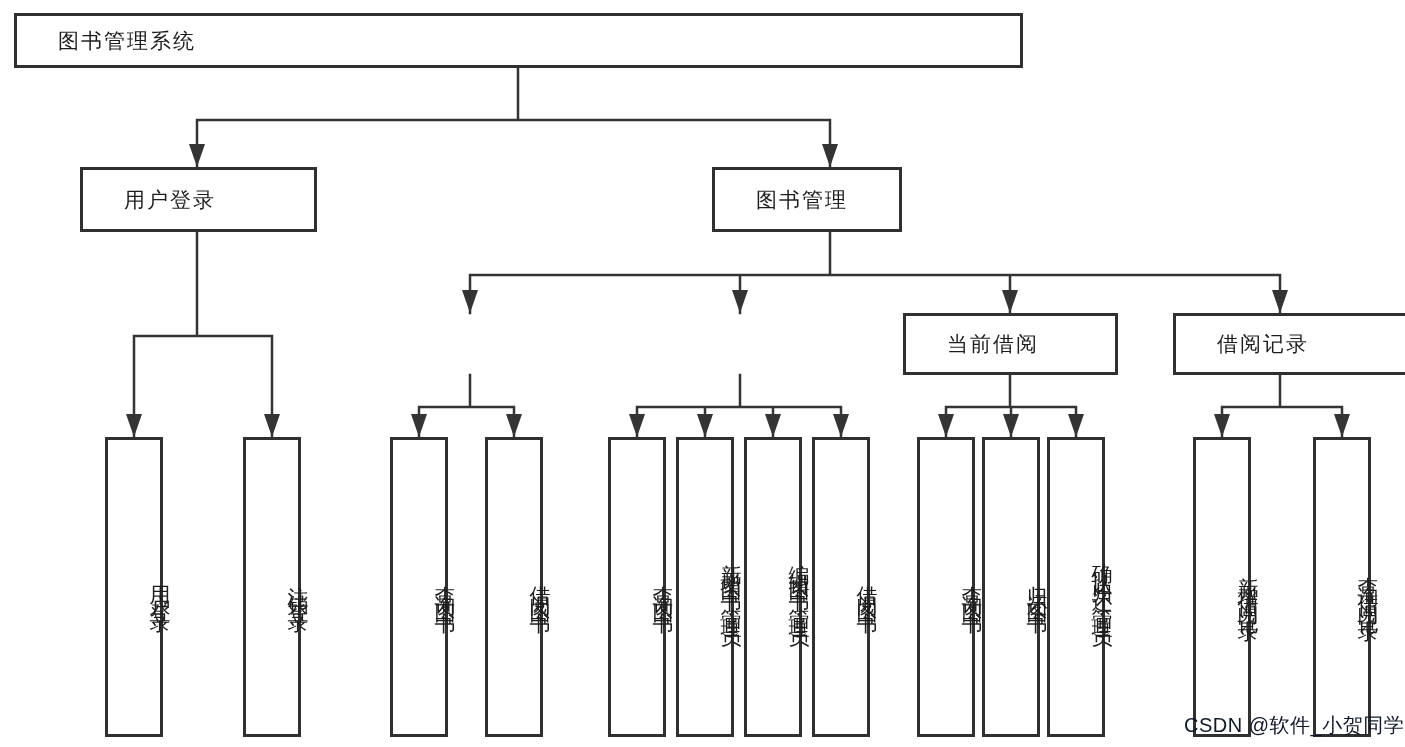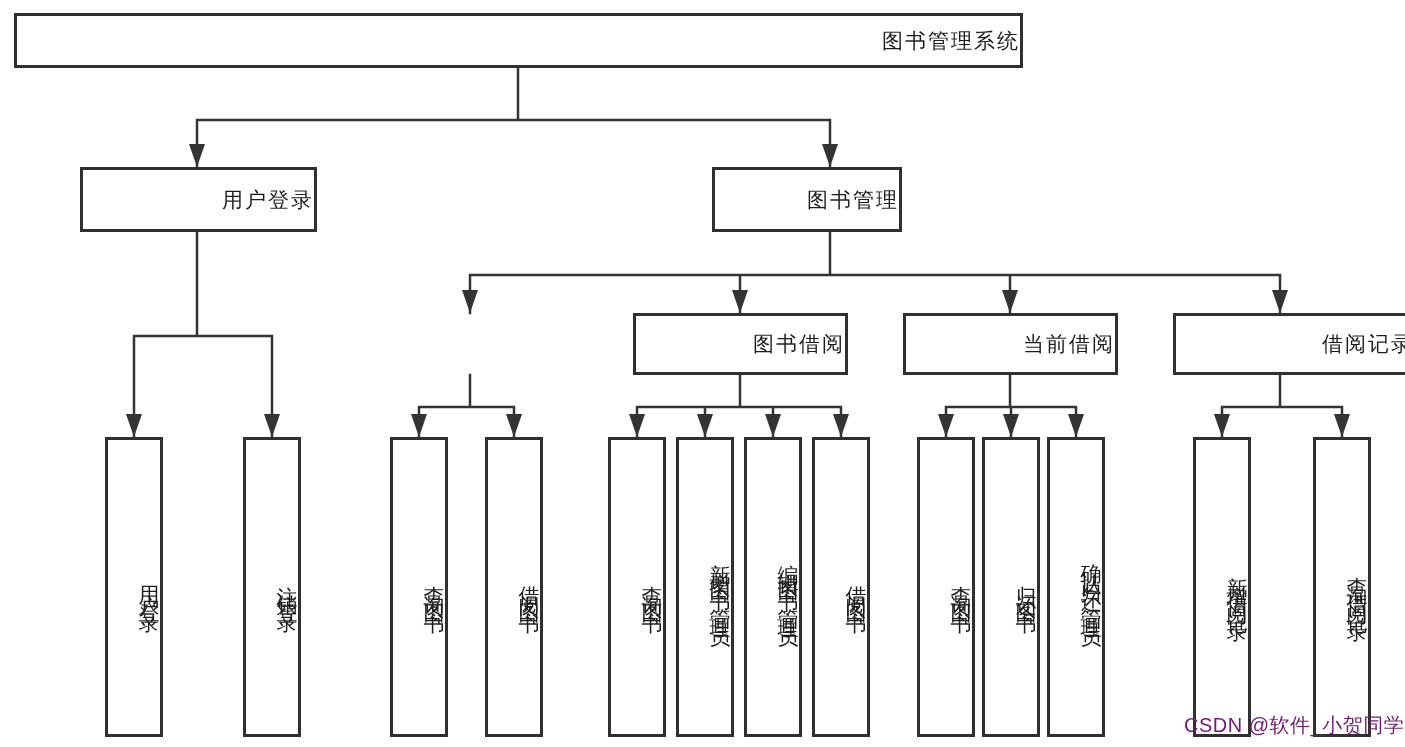--- a/index.html
+++ b/index.html
@@ -3,30 +3,30 @@
 <meta charset="utf-8">
 <style>
   html,body{margin:0;padding:0;background:#ffffff;}
   .canvas{
     position:relative;width:1405px;height:747px;background:#ffffff;
     font-family:"Liberation Sans","DejaVu Sans",sans-serif;color:#1d1d1d;overflow:hidden;
   }
   .wires{position:absolute;left:0;top:0;z-index:1;}
   .box{
     position:absolute;background:#ffffff;border:3px solid #303030;box-sizing:border-box;
-    display:flex;align-items:center;justify-content:flex-end;z-index:2;padding-left:41px;
+    display:flex;align-items:center;justify-content:flex-start;z-index:2;padding-left:41px;
   }
   .hlabel{font-size:21px;letter-spacing:2px;white-space:nowrap;}
   .vbox .vlabel{
     writing-mode:vertical-rl;text-orientation:mixed;
     font-size:21px;line-height:1.05;letter-spacing:9px;white-space:nowrap;
   }
   .watermark{
     position:absolute;left:1184px;top:712px;z-index:6;
-    font-size:20px;letter-spacing:0.5px;color:#701a75;white-space:nowrap;
+    font-size:20px;letter-spacing:0.5px;color:#0f172a;white-space:nowrap;
   }
 </style>
 </head>
 <body>
 
 <div class="canvas">
 
   <svg class="wires" width="1405" height="747" viewBox="0 0 1405 747">
     <path d="M518 68V120 M197 120H830 M197 120V167 M830 120V167
              M197 232V336 M134 336H272 M134 336V437 M272 336V437
@@ -48,23 +48,20 @@
     <span class="hlabel">图书管理系统</span>
   </div>
 
   <div class="box" style="left:80px;top:167px;width:237px;height:65px">
     <span class="hlabel">用户登录</span>
   </div>
   <div class="box" style="left:712px;top:167px;width:190px;height:65px">
     <span class="hlabel">图书管理</span>
   </div>
 
-  <div class="box" style="left:633px;top:313px;width:215px;height:62px">
-    <span class="hlabel">图书借阅</span>
-  </div>
   <div class="box" style="left:903px;top:313px;width:215px;height:62px">
     <span class="hlabel">当前借阅</span>
   </div>
   <div class="box" style="left:1173px;top:313px;width:244px;height:62px">
     <span class="hlabel">借阅记录</span>
   </div>
 
   <div class="box vbox" style="left:105px;top:437px;width:58px;height:300px">
     <span class="vlabel">用户登录</span>
   </div>

